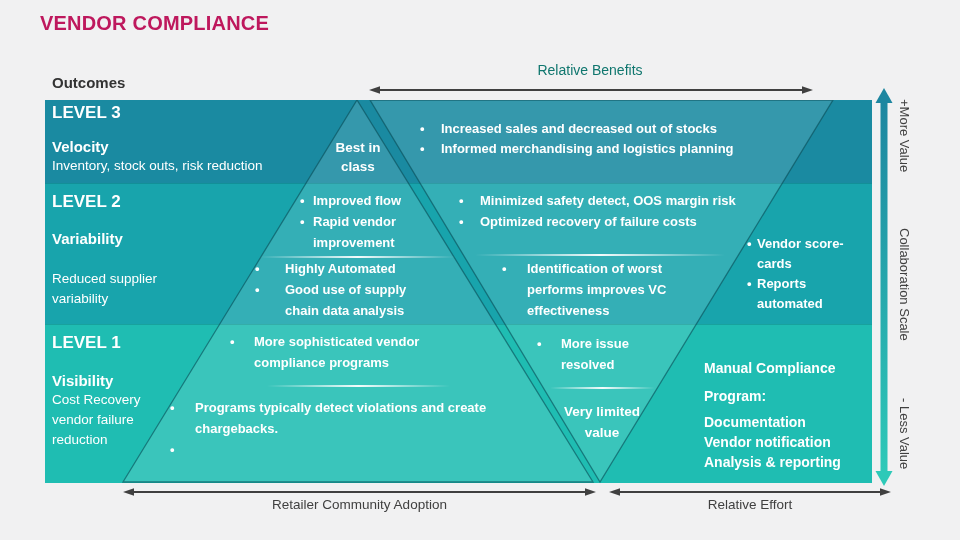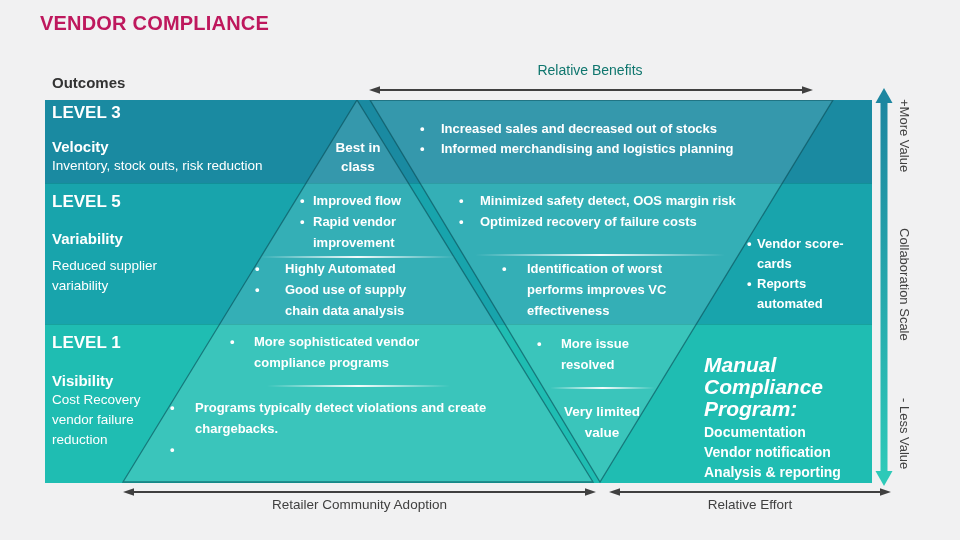--- a/index.html
+++ b/index.html
@@ -43,21 +43,21 @@
   .pyr-l2-low{left:255px;top:258px;width:175px;}
   .fun-l2-up{left:459px;top:190px;width:330px;}
   .fun-l2-low{left:502px;top:258px;width:190px;}
   .side-l2{left:747px;top:234px;width:114px;}
   .side-l2 li{font-size:14px;line-height:20px;}
   .pyr-l1-up{left:230px;top:331px;width:245px;}
   .pyr-l1-low{left:170px;top:397px;width:340px;}
   .fun-l1-up{left:537px;top:333px;width:112px;}
   .very-limited{left:557px;top:401px;width:90px;text-align:center;font-size:13.5px;font-weight:600;line-height:21px;}
   .side-l1{left:704px;top:354px;width:175px;}
-  .side-l1-title{font-size:21px;font-weight:bold;line-height:22px;font-style:italic;}
+  .side-l1-title{font-size:14px;font-weight:bold;line-height:28px;}
   .side-l1 .itm{font-size:14px;font-weight:600;line-height:20px;}
 
   
   .vlabel{writing-mode:vertical-rl;font-size:13px;color:#404040;left:897px;}
   .v-more{top:99px;}
   .v-collab{top:228px;}
   .v-less{top:398px;}
 
   .bottom-label-left{left:122px;top:497px;width:475px;text-align:center;}
   .bottom-label-right{left:608px;top:497px;width:284px;text-align:center;}
@@ -101,23 +101,23 @@
     <rect x="505" y="287" width="105" height="2" rx="1" fill="url(#dg)"></rect>
   </svg>
 
   <div class="abs wt" style="left:52px;top:103px;width:250px">
     <div class="lvl-label">LEVEL 3</div>
     <div class="lvl-name" style="margin-top:14px">Velocity</div>
     <div class="lvl-sub">Inventory, stock outs, risk reduction</div>
   </div>
 
   <div class="abs wt" style="left:52px;top:192px;width:170px">
-    <div class="lvl-label">LEVEL 5</div>
+    <div class="lvl-label">LEVEL 2</div>
     <div class="lvl-name" style="margin-top:17px">Variability</div>
-    <div class="lvl-sub" style="margin-top:8px;width:150px">Reduced supplier variability</div>
+    <div class="lvl-sub" style="margin-top:21px;width:150px">Reduced supplier variability</div>
   </div>
 
   <div class="abs wt" style="left:52px;top:333px;width:130px">
     <div class="lvl-label">LEVEL 1</div>
     <div class="lvl-name" style="margin-top:18px">Visibility</div>
     <div class="lvl-sub1">Cost Recovery</div>
     <div class="lvl-sub" style="width:110px">vendor failure reduction</div>
   </div>
 
   <div class="abs wt peak-label">Best in class</div>

